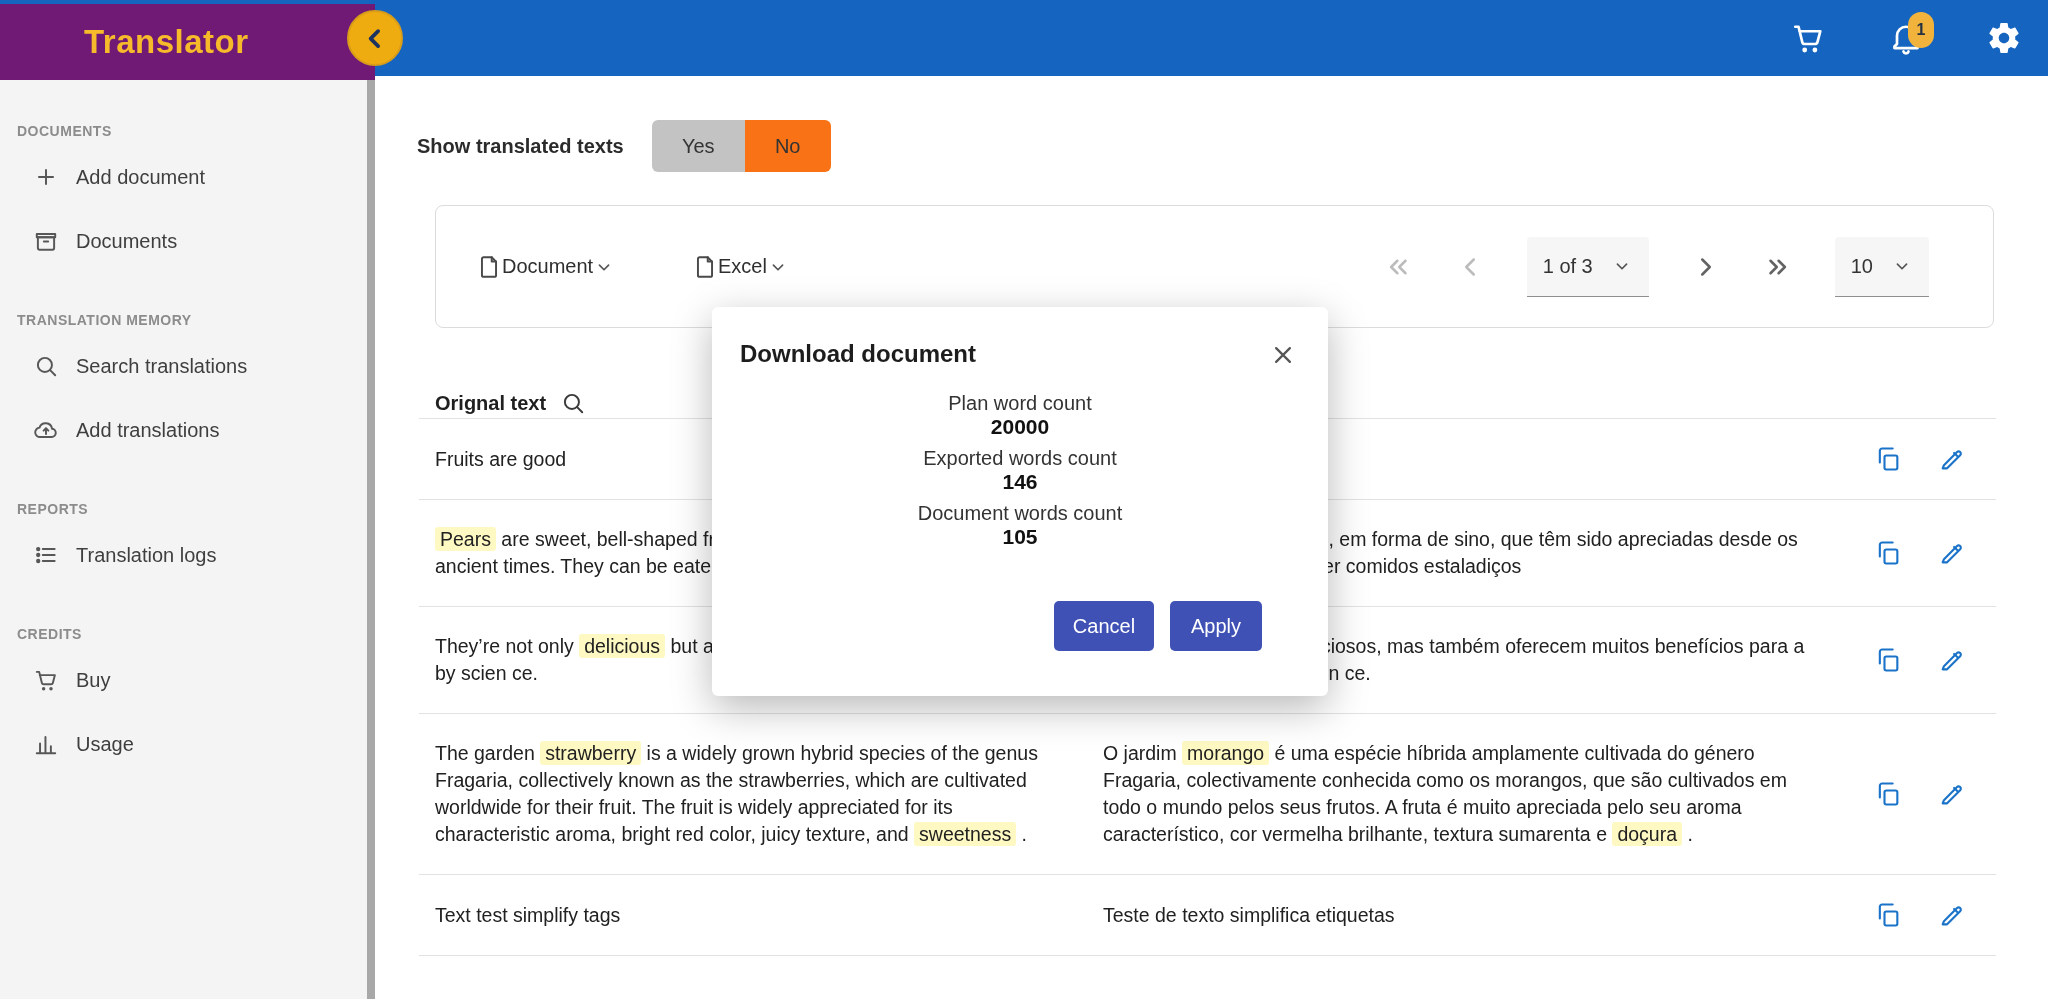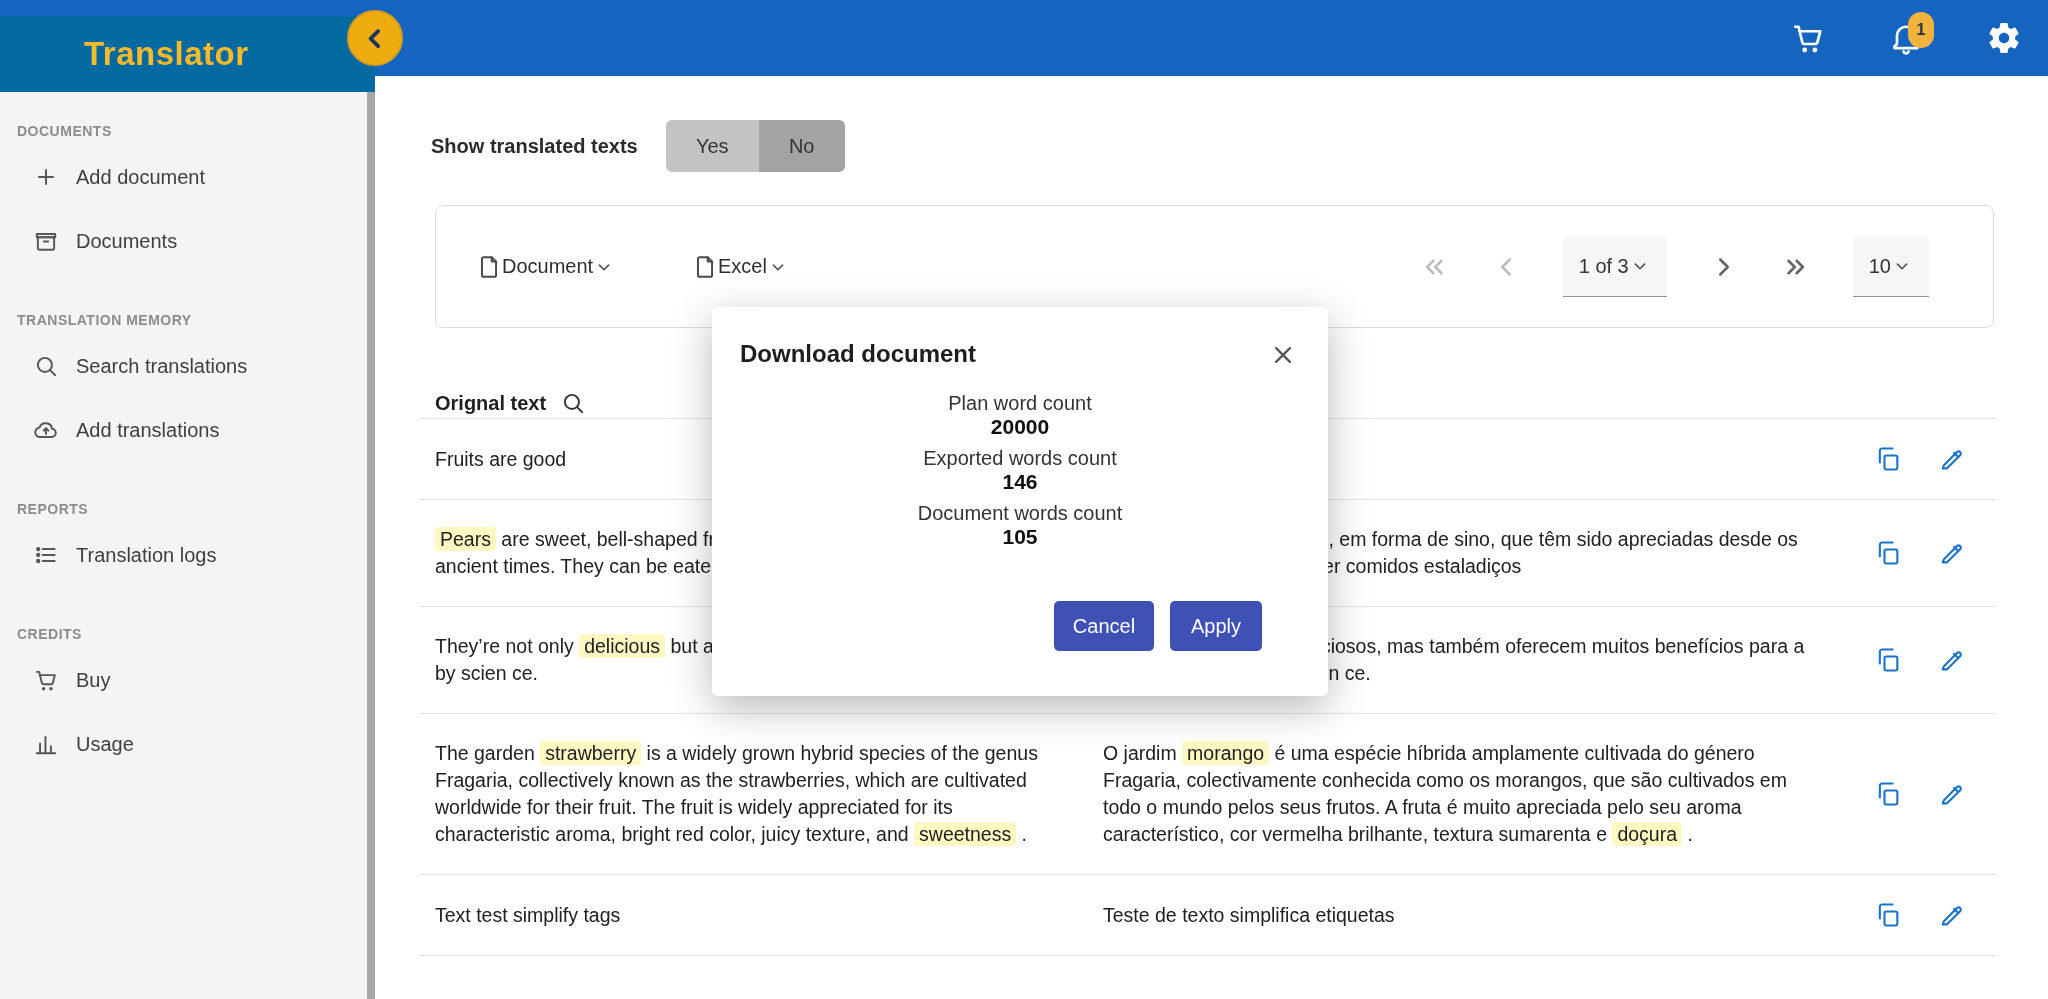--- a/index.html
+++ b/index.html
@@ -1,21 +1,21 @@
 <!DOCTYPE html>
 <html><head>
 <meta charset="utf-8">
 <style>
   * { box-sizing: border-box; margin: 0; padding: 0; }
   body { font-family: "Liberation Sans", sans-serif; background:#fff; }
   .canvas { position:relative; width:2048px; height:999px; background:#fff; overflow:hidden; }
 
   
   .topbar { position:absolute; left:0; top:0; width:2048px; height:76px; background:#1565c0; z-index:20; }
-  .logo-area { position:absolute; left:0; top:16px; width:375px; height:76px; background:#0369a1; display:flex; align-items:center; padding-left:84px; }
+  .logo-area { position:absolute; left:0; top:4px; width:375px; height:76px; background:#701a75; display:flex; align-items:center; padding-left:84px; }
   .logo { font-size:33px; font-weight:bold; color:#f6ba2a; letter-spacing:0.5px; }
   .back-btn { position:absolute; left:347px; top:10px; width:56px; height:56px; border-radius:50%;
               background:#efac10; border:2px solid #d79c1a; cursor:pointer; display:flex; align-items:center; justify-content:center; }
   .back-btn span { width:30px; height:30px; color:#1d3461; display:block; }
   .hdr-icons { position:absolute; right:26px; top:0; height:76px; display:flex; align-items:center; gap:62px; }
   .hdr-ic { position:relative; background:none; border:none; cursor:pointer; width:36px; height:36px; color:#ffffff; padding:0; }
   .hdr-ic span { display:block; width:36px; height:36px; }
   .badge { position:absolute; right:-10px; top:-8px; min-width:26px; height:26px; border-radius:13px; background:#f2b33d;
            color:#243241; font-size:16px; font-weight:bold; display:flex !important; align-items:center; justify-content:center; width:26px !important; }
   svg { width:100%; height:100%; display:block; }
@@ -27,38 +27,38 @@
   .sb-section { margin-bottom:33px; }
   .sb-header { height:28px; display:flex; align-items:center; padding-left:17px; font-size:14px; font-weight:bold;
                color:#8c8c8c; letter-spacing:0.5px; }
   .sb-item { height:64px; display:flex; align-items:center; padding-left:33px; gap:17px; cursor:pointer; }
   .sb-icon { width:26px; height:26px; color:#575757; flex:none; }
   .sb-label { font-size:20px; color:#3f3f3f; }
 
   
   .main { position:absolute; left:383px; top:76px; width:1665px; height:923px; background:#fff; }
 
-  .filter-row { position:absolute; left:48px; top:44px; height:52px; display:flex; align-items:center; gap:28px; }
+  .filter-row { position:absolute; left:34px; top:44px; height:52px; display:flex; align-items:center; gap:28px; }
   .filter-label { font-size:20px; font-weight:bold; color:#2b2b2b; }
   .toggle { display:flex; border-radius:6px; overflow:hidden; }
   .tg-btn { height:52px; border:none; cursor:pointer; font-size:20px; font-family:inherit; color:#333; }
   .tg-yes { width:93px; background:#c3c3c3; font-weight:500; }
-  .tg-no  { width:86px; background:#a3a3a3; }
+  .tg-no  { width:86px; background:#f97316; }
 
   .toolbar { position:absolute; left:52px; top:129px; width:1559px; height:123px; border:1px solid #dcdcdc; border-radius:8px; }
   .dd { position:absolute; top:0; height:100%; display:flex; align-items:center; cursor:pointer; background:none; border:none; font-family:inherit; }
   .dd-doc { left:40px; } .dd-xls { left:256px; }
   .dd-icon { width:26px; height:26px; color:#4a4a4a; flex:none; }
   .dd-label { font-size:20px; color:#2f2f2f; }
   .dd-chev { width:22px; height:22px; color:#555; }
   .pager { position:absolute; right:64px; top:0; height:100%; display:flex; align-items:center; gap:42px; }
   .pg-btn { width:30px; height:30px; background:none; border:none; cursor:pointer; padding:0; }
   .pg-btn span { display:block; width:30px; height:30px; }
   .pg-disabled { color:#bcbcbc; } .pg-enabled { color:#636363; }
-  .pg-select { height:60px; display:flex; align-items:center; padding:0 16px; background:#f6f6f6;
+  .pg-select { height:60px; display:flex; align-items:center; gap:18px; padding:0 16px; background:#f6f6f6;
                border:none; border-bottom:1px solid #8f8f8f; border-radius:4px 4px 0 0; cursor:pointer; font-family:inherit; }
   .pg-select .dd-label { font-size:20px; color:#333; }
 
   .tbl-head { position:absolute; left:52px; top:286px; display:flex; align-items:center; gap:14px;margin-top:28px; }
   .tbl-head-label { font-size:20px; font-weight:bold; color:#1f1f1f; }
   .tbl-search { width:26px; height:26px; color:#3a3a3a; background:none; border:none; cursor:pointer; padding:0; }
 
   .rows { position:absolute; left:36px; top:342px; width:1577px; border-top:1px solid #e2e2e2; }
   .t-row { display:flex; align-items:center; padding:26px 0; border-bottom:1px solid #e2e2e2; }
   .t-left  { width:622px; margin-left:16px; font-size:19.5px; line-height:27px; color:#212121; }

